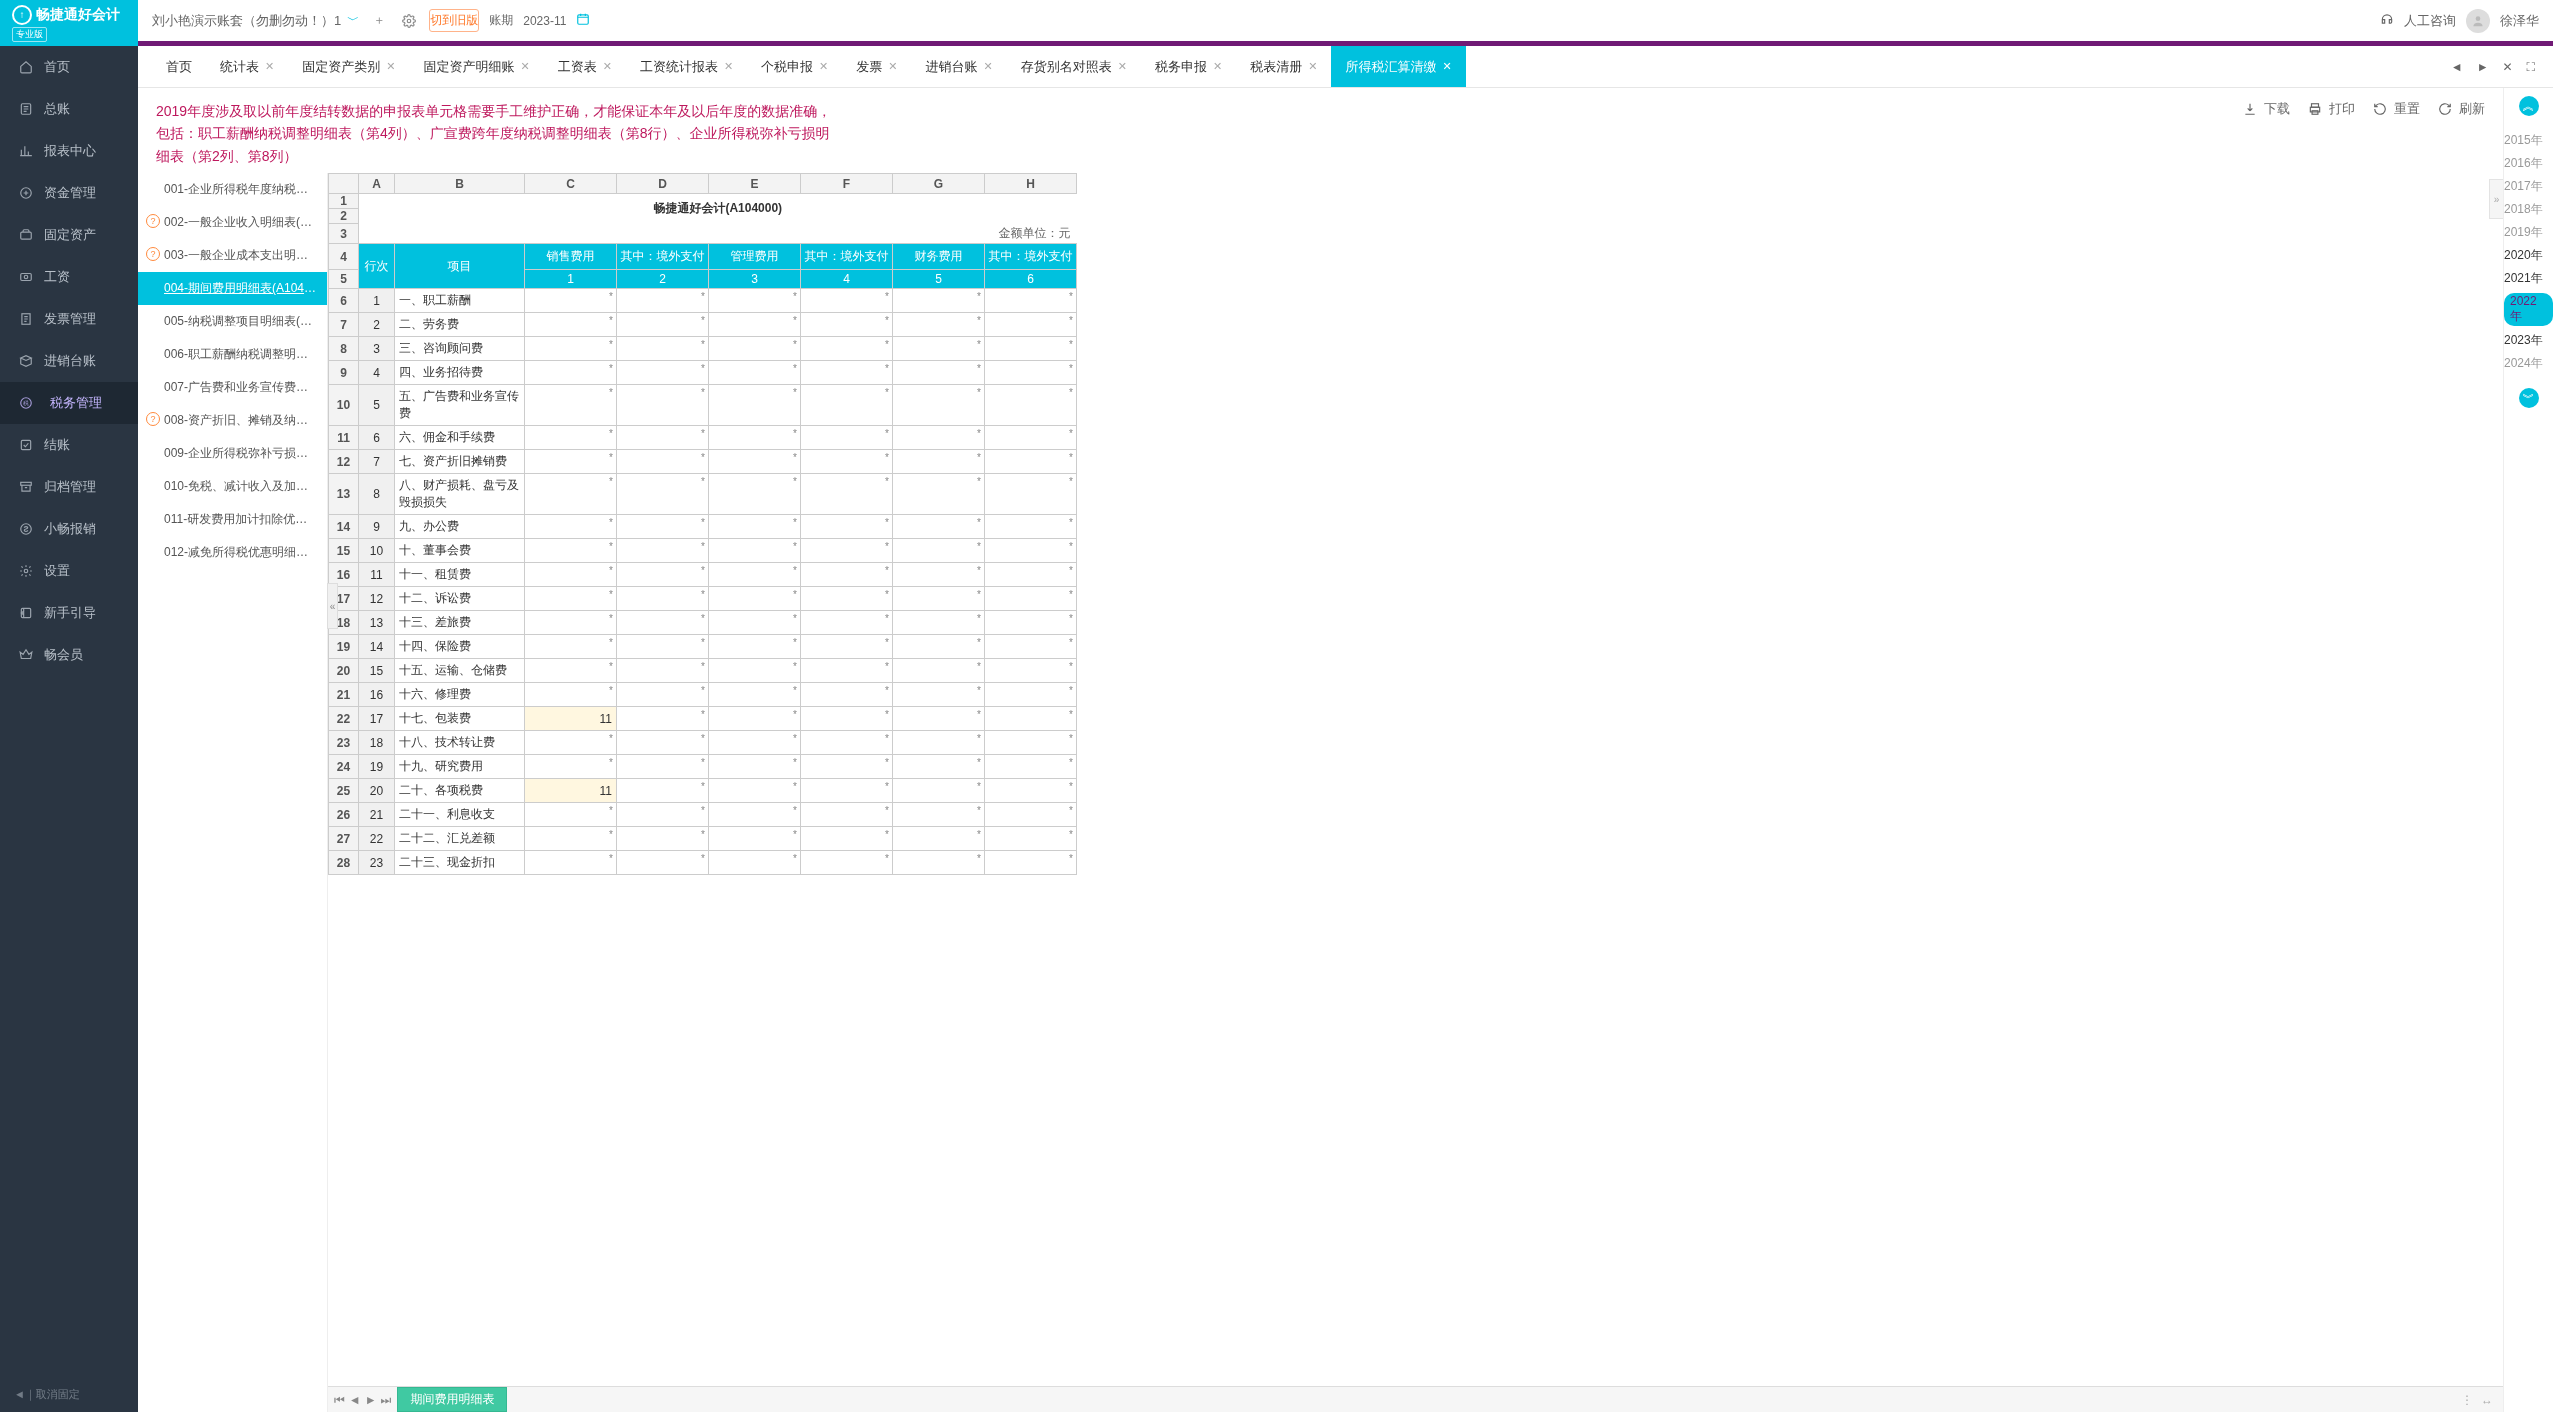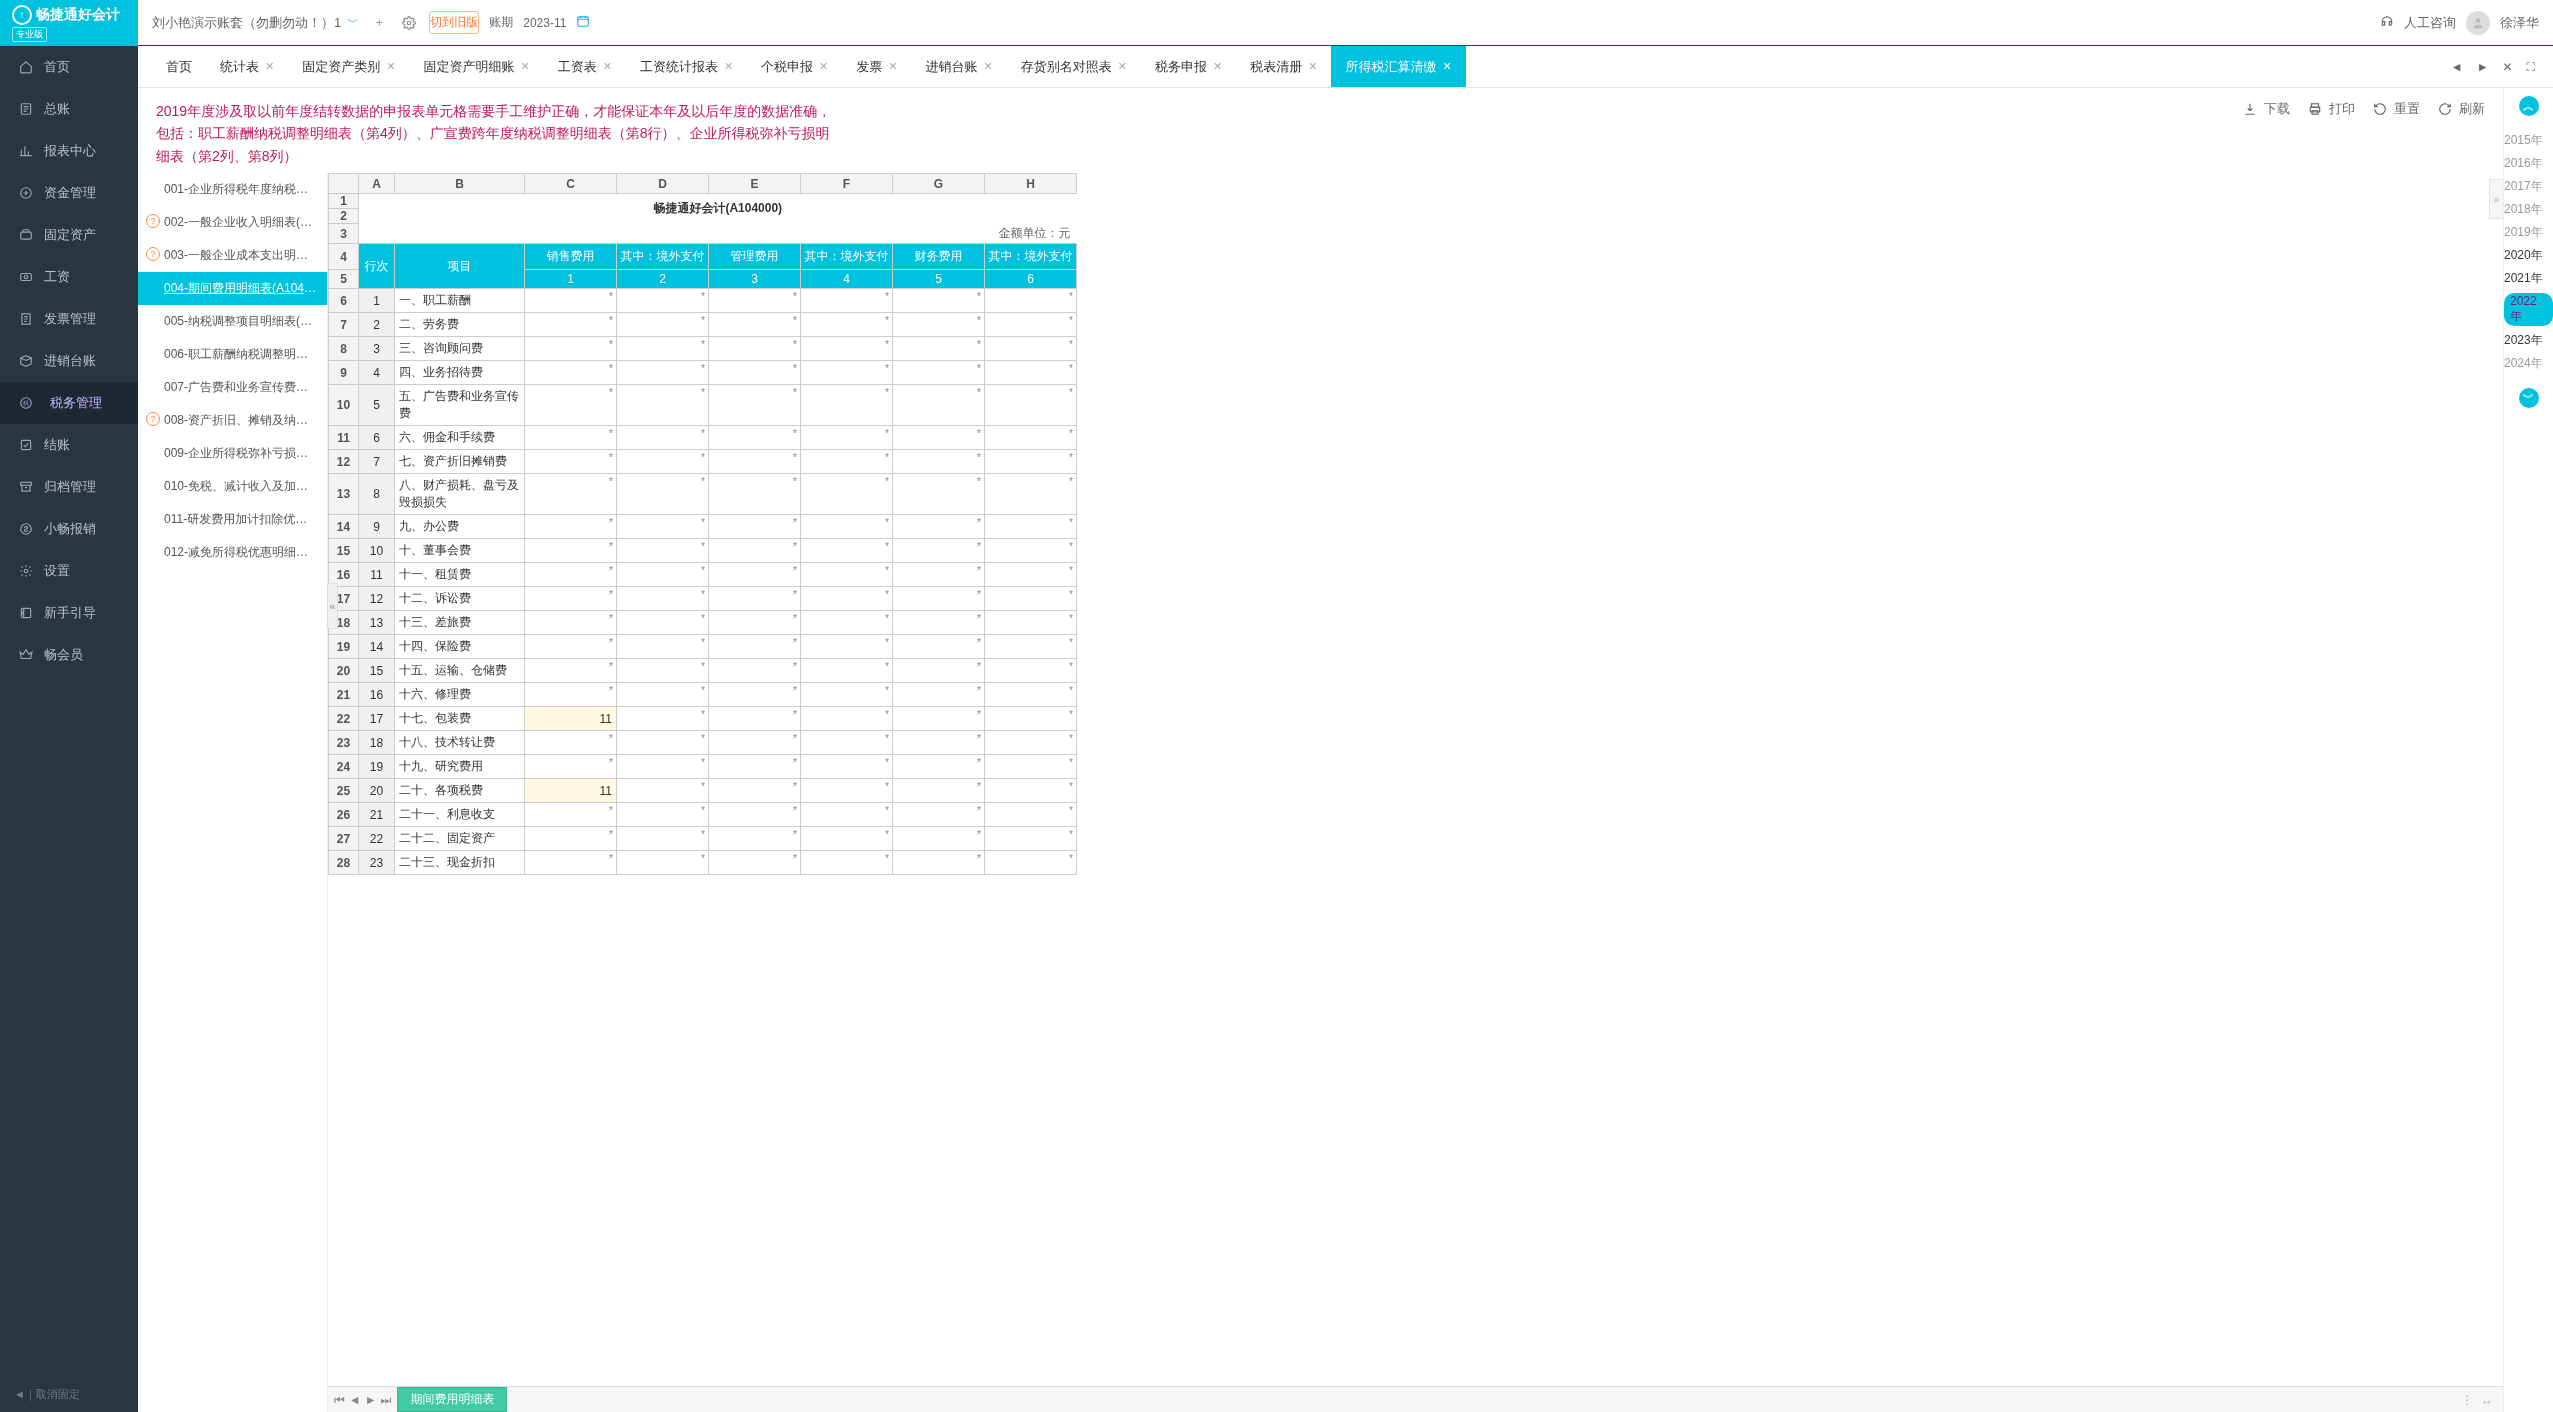--- a/index.html
+++ b/index.html
@@ -16,21 +16,21 @@
 .logo-sub { font-size: 9px; border: 1px solid rgba(255,255,255,0.6); border-radius: 2px; padding: 0 3px; margin-top: 2px; width: fit-content; }
 .nav-item { display: flex; align-items: center; gap: 10px; padding: 12px 18px; cursor: pointer; font-size: 13px; }
 .nav-item.active { background: #1e2833; color: #c4b5fd; gap: 16px; }
 .nav-icon { width: 16px; height: 16px; display: inline-flex; align-items: center; justify-content: center; opacity: 0.8; }
 .sidebar-footer { margin-top: auto; padding: 10px 14px; font-size: 11px; opacity: 0.5; }
 
 
 .main { flex: 1; display: flex; flex-direction: column; min-width: 0; }
 
 
-.topbar { height: 46px; border-bottom: 1px solid #701a75; display: flex; align-items: center; padding: 0 14px; gap: 10px; }
+.topbar { height: 46px; border-bottom: 5px solid #701a75; display: flex; align-items: center; padding: 0 14px; gap: 10px; }
 .tb-select { color: #666; font-size: 13px; display: flex; align-items: center; gap: 6px; }
 .tb-caret { color: #00c1de; font-size: 12px; }
 .tb-icon { width: 20px; height: 20px; color: #888; display: inline-flex; align-items: center; justify-content: center; cursor: pointer; }
 .tb-chip { border: 1px solid #ffb38a; color: #ff7b2e; border-radius: 3px; padding: 2px 0; font-size: 12px; cursor: pointer; }
 .tb-label { color: #666; }
 .tb-period { color: #666; }
 .tb-cal { color: #00c1de; }
 .tb-spacer { flex: 1; }
 .tb-right { display: flex; align-items: center; gap: 10px; color: #666; font-size: 13px; }
 .avatar { width: 24px; height: 24px; border-radius: 50%; background: #ddd; display: inline-flex; align-items: center; justify-content: center; color: #fff; }
@@ -691,21 +691,21 @@
                       <td class="valcell star"></td>
                       <td class="valcell star"></td>
                       <td class="valcell star"></td>
                       <td class="valcell star"></td>
                       <td class="valcell star"></td>
                       <td class="valcell star"></td>
                     </tr>
                     <tr>
                       <th class="gutter rowhead">27</th>
                       <td class="rown">22</td>
-                      <td class="itemcell">二十二、固定资产</td>
+                      <td class="itemcell">二十二、汇兑差额</td>
                       <td class="valcell star"></td>
                       <td class="valcell star"></td>
                       <td class="valcell star"></td>
                       <td class="valcell star"></td>
                       <td class="valcell star"></td>
                       <td class="valcell star"></td>
                     </tr>
                     <tr>
                       <th class="gutter rowhead">28</th>
                       <td class="rown">23</td>

